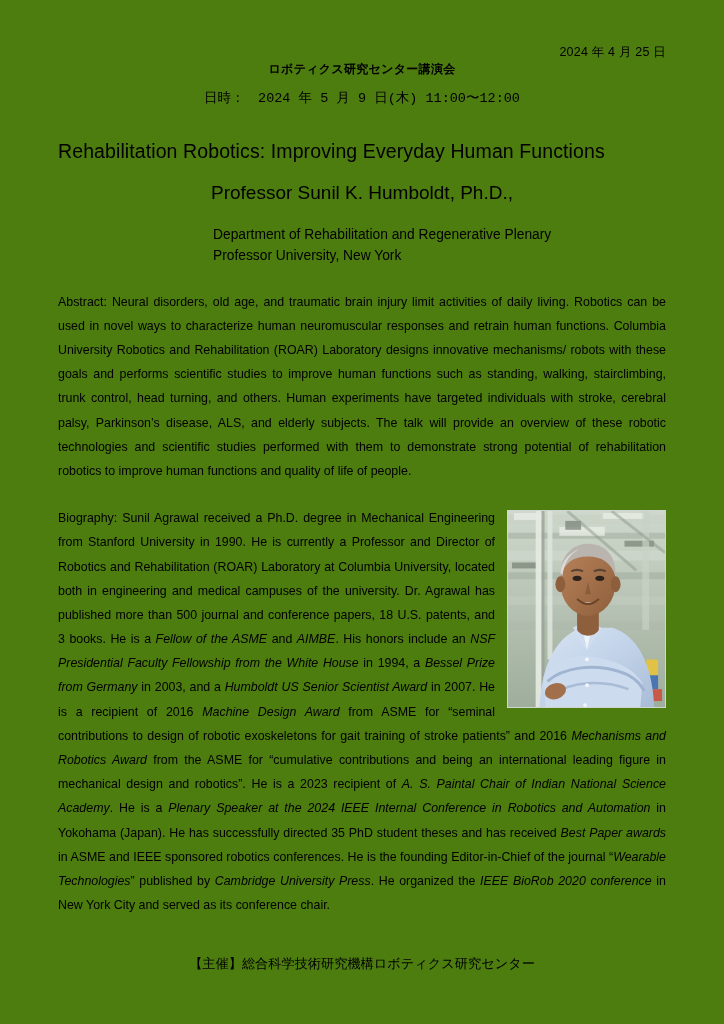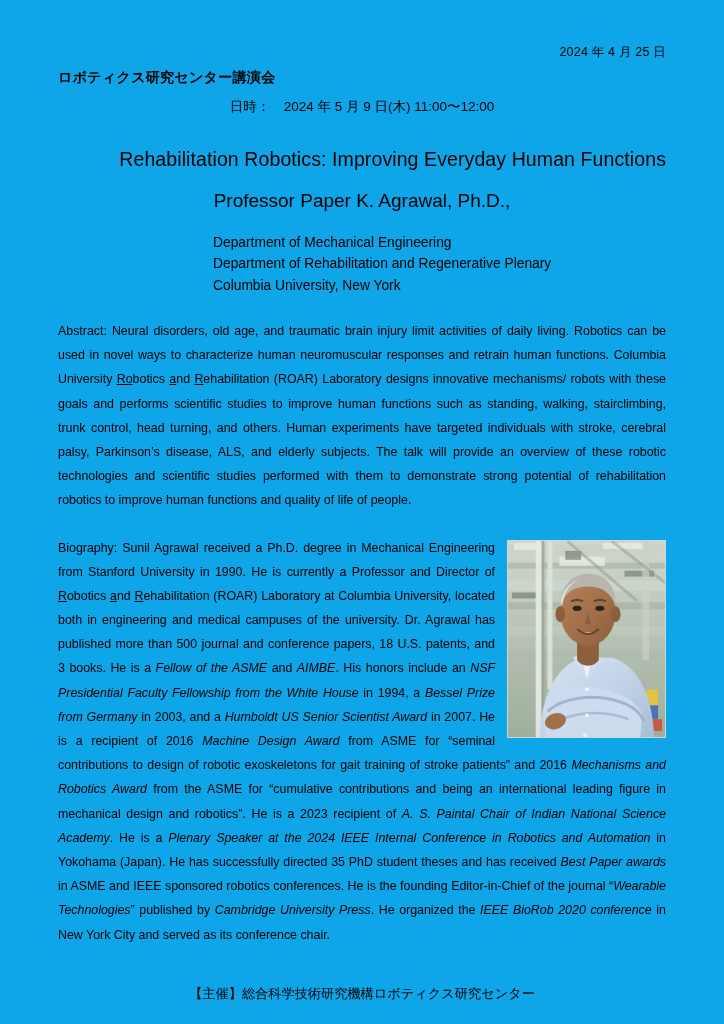--- a/index.html
+++ b/index.html
@@ -8,63 +8,64 @@
     background: #ffffff;
   }
   body {
     font-family: "Liberation Sans", sans-serif;
     color: #000000;
   }
   .page {
     position: relative;
     width: 724px;
     height: 1024px;
-    background: #0ea5e9;
+    background: #4d7c0f;
     overflow: hidden;
     box-sizing: border-box;
   }
   .content {
     position: absolute;
     left: 58px;
     top: 0;
     width: 608px;
   }
 
   
   .date-line {
     text-align: right;
     font-size: 12.5px;
     margin-top: 44px;
     letter-spacing: 0.2px;
   }
   .seminar-title {
-    text-align: left;
-    font-size: 14px;
+    text-align: center;
+    font-size: 12px;
     font-weight: bold;
-    margin-top: 8px;
+    margin-top: 0;
     letter-spacing: 0.3px;
   }
   .meta-block {
     text-align: center;
     margin-top: 10px;
     font-size: 13.5px;
     line-height: 1.55;
   }
   .meta-line {
     display: block;
     white-space: pre;
   }
   .meta-indent {
     display: inline-block;
     text-align: left;
+    font-family: Liberation Mono, monospace;
   }
 
   
   .talk-title {
-    text-align: right;
+    text-align: left;
     font-size: 19.5px;
     margin-top: 30px;
     letter-spacing: 0.1px;
   }
   .speaker-name {
     text-align: center;
     font-size: 19px;
     margin-top: 19px;
   }
   .affiliation {
@@ -80,21 +81,21 @@
     margin-top: 23px;
     font-size: 12.4px;
     line-height: 1.95;
     text-align: justify;
     text-justify: inter-word;
   }
   .section.bio {
   }
   .lbl { font-weight: normal; }
   .it { font-style: italic; }
-  .ul { text-decoration: underline; }
+  .ul { }
 
   
   .photo {
     float: right;
     width: 159px;
     height: 198px;
     margin: 4px 0 6px 12px;
     shape-outside: margin-box;
     position: relative;
     overflow: hidden;
@@ -125,26 +126,25 @@
     <div class="seminar-title">ロボティクス研究センター講演会</div>
 
     <div class="meta-block">
       <span class="meta-indent">
         <span class="meta-line"><span>日時：</span>　<span>2024 年 5 月 9 日(木) 11:00〜12:00</span></span>
       </span>
     </div>
 
     <div class="talk-title">Rehabilitation Robotics: Improving Everyday Human Functions</div>
 
-    <div class="speaker-name">Professor Paper K. Agrawal, Ph.D.,</div>
+    <div class="speaker-name">Professor Sunil K. Humboldt, Ph.D.,</div>
 
     <div class="affiliation">
-      <div>Department of Mechanical Engineering</div>
       <div>Department of Rehabilitation and Regenerative Plenary</div>
-      <div>Columbia University, New York</div>
+      <div>Professor University, New York</div>
     </div>
 
     <div class="section abstract">
       <span class="lbl">Abstract</span><span>: </span><span>Neural disorders, old age, and traumatic brain injury limit activities of daily living. Robotics can be used in novel ways to characterize human neuromuscular responses and retrain human functions. Columbia University </span><span class="ul">Ro</span><span>botics </span><span class="ul">a</span><span>nd </span><span class="ul">R</span><span>ehabilitation</span><span> (ROAR) Laboratory designs innovative mechanisms/ robots with these goals and performs scientific studies to improve human functions such as standing, walking, stairclimbing, trunk control, head turning, and others. Human experiments have targeted individuals with stroke, cerebral palsy, Parkinson’s disease, ALS, and elderly subjects. The talk will provide an overview of these robotic technologies and scientific studies performed with them to demonstrate strong potential of rehabilitation robotics to improve human functions and quality of life of people.</span>
     </div>
 
     <div class="section bio">
       <div class="photo">
         <svg viewBox="0 0 159 198" preserveAspectRatio="none" aria-hidden="true">
           <defs>

